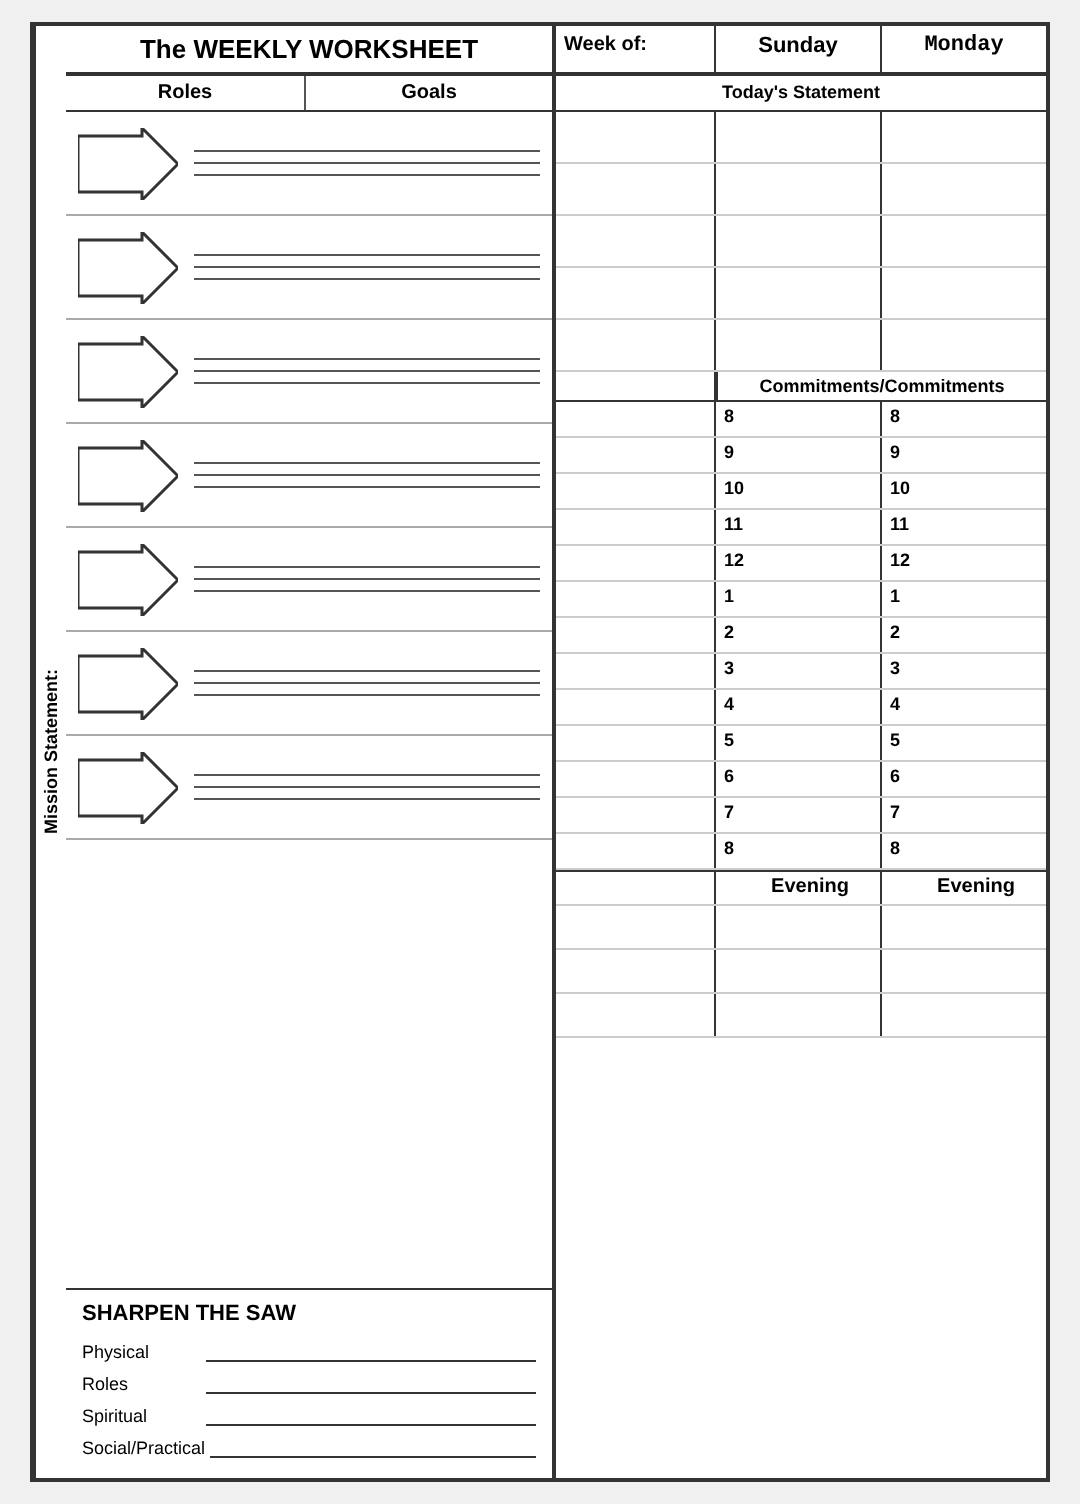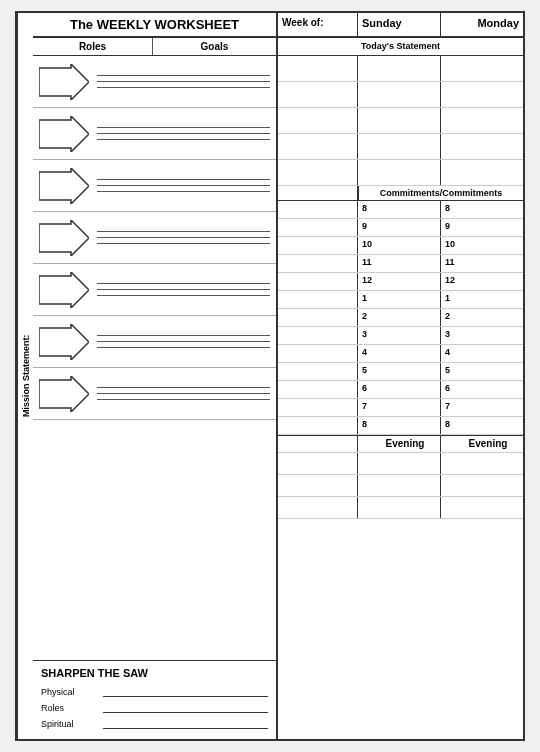--- a/index.html
+++ b/index.html
@@ -63,28 +63,29 @@
       padding: 4px 4px;
       font-size: 10px;
       font-weight: bold;
     }
     .header-sunday {
       flex: 1;
       border-right: 1px solid #333;
       padding: 4px 4px;
       font-size: 11px;
       font-weight: bold;
-      text-align: left;
+      text-align: center;
     }
     .header-monday {
       flex: 1;
       padding: 4px 4px;
       font-size: 11px;
       font-weight: bold;
-      text-align: right;
+      text-align: center;
+      font-family: Liberation Mono, monospace;
     }
     
     .subheader-row {
       display: flex;
       border-bottom: 1px solid #333;
     }
     .subheader-roles {
       width: 120px;
       border-right: 1px solid #555;
       padding: 3px 4px;
@@ -434,20 +435,24 @@
             <div class="sharpen-underline"></div>
           </div>
           <div class="sharpen-line">
             <span class="sharpen-label">Roles</span>
             <div class="sharpen-underline"></div>
           </div>
           <div class="sharpen-line">
             <span class="sharpen-label">Spiritual</span>
             <div class="sharpen-underline"></div>
           </div>
+          <div class="sharpen-line">
+            <span class="sharpen-label">Social/Practical</span>
+            <div class="sharpen-underline"></div>
+          </div>
         </div>
       </div>
 
       <div class="right-panel">
 
         <div class="blank-row">
           <div class="blank-weekly"></div>
           <div class="blank-sunday"></div>
           <div class="blank-monday"></div>
         </div>

